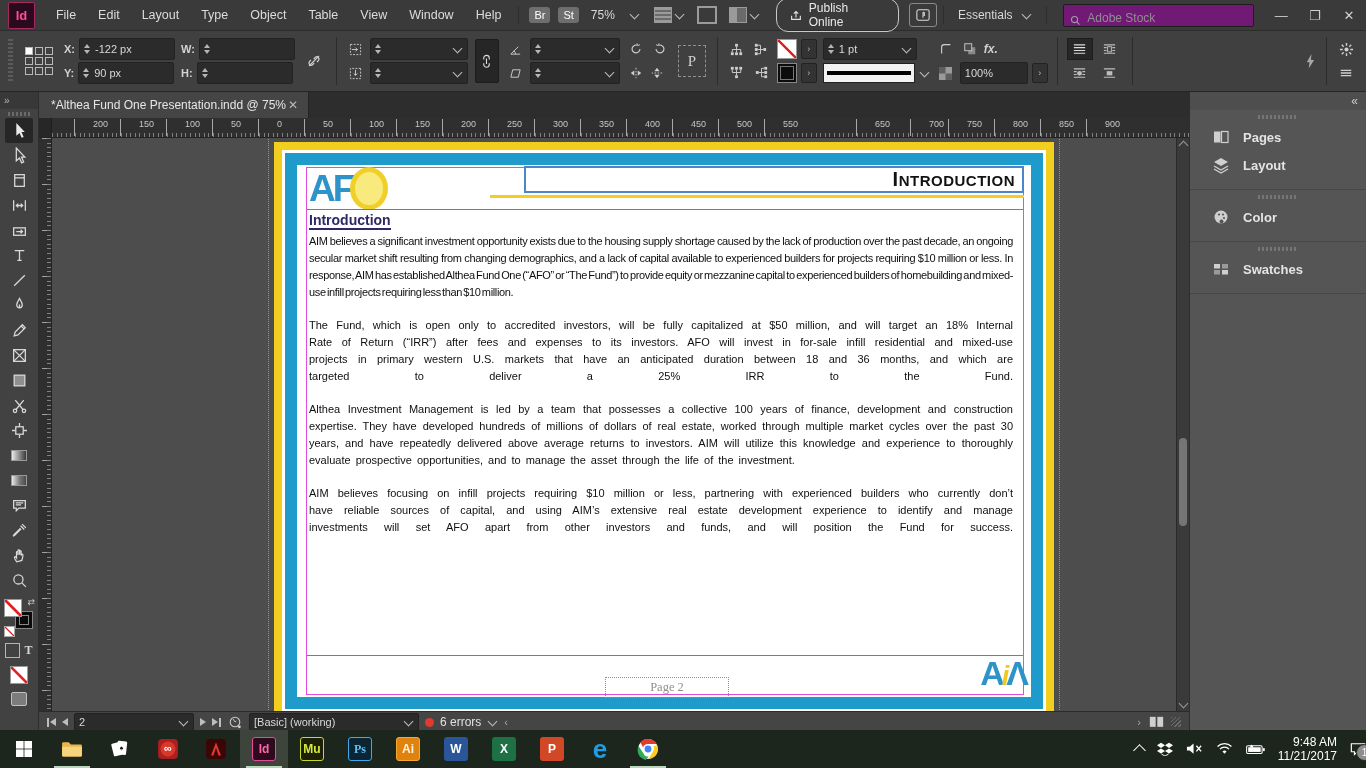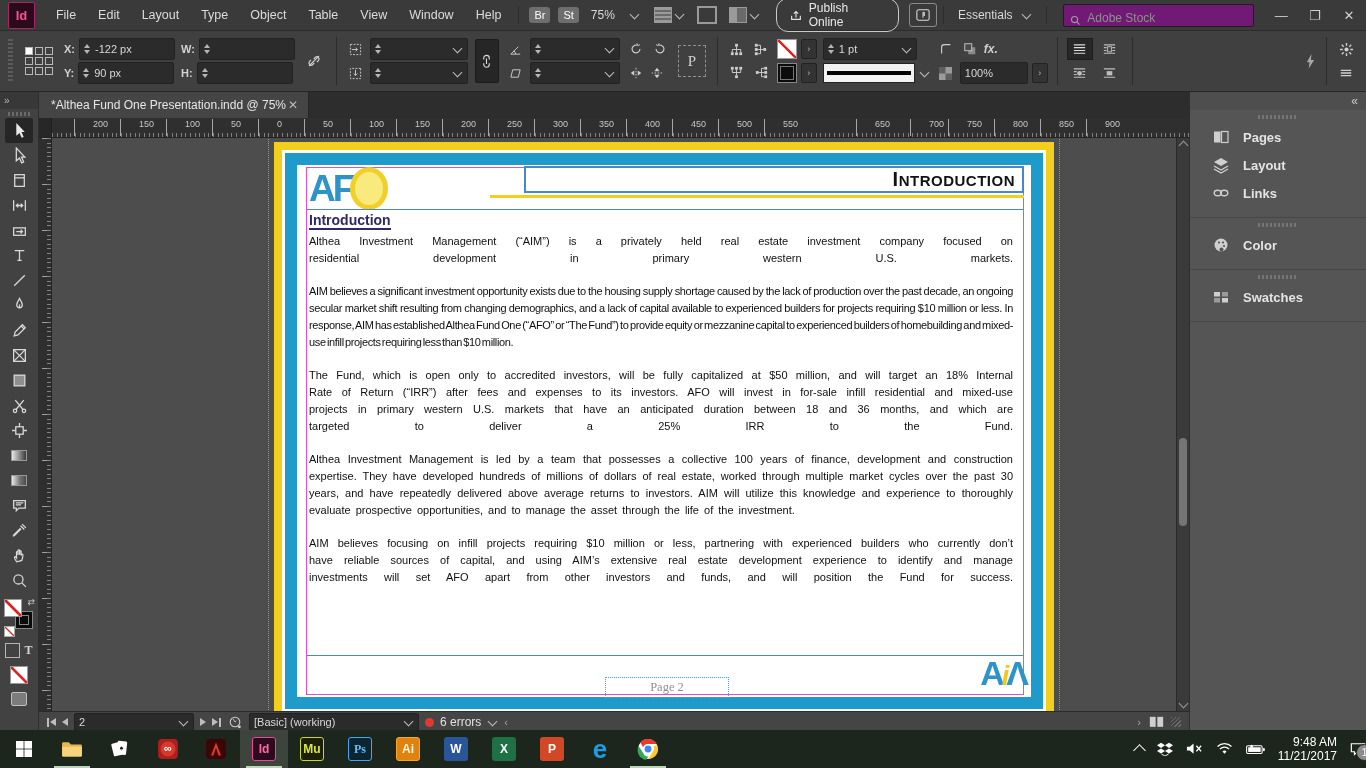--- a/index.html
+++ b/index.html
@@ -737,21 +737,20 @@
                     <span class="af">AF</span>
                     <span class="o"></span>
                   </div>
                   <div id="header-box">
                     <span id="header-title"><span class="big">I</span><span class="rest">NTRODUCTION</span></span>
                   </div>
                   <div id="gold-line"></div>
                   <div class="blue-line" style="top:44px;"></div>
                   <div id="section-heading">Introduction</div>
                   <div id="bodytext">
-                      <p class="spread">Althea Investment Management (“AIM”) is a privately held real estate investment company focused on residential development in primary western U.S. markets.</p>
                       <p class="tight">AIM believes a significant investment opportunity exists due to the housing supply shortage caused by the lack of production over the past decade, an ongoing secular market shift resulting from changing demographics, and a lack of capital available to experienced builders for projects requiring $10 million or less. In response, AIM has established Althea Fund One (“AFO” or “The Fund”) to provide equity or mezzanine capital to experienced builders of homebuilding and mixed-use infill projects requiring less than $10 million.</p>
                       <p class="medium">The Fund, which is open only to accredited investors, will be fully capitalized at $50 million, and will target an 18% Internal Rate of Return (“IRR”) after fees and expenses to its investors. AFO will invest in for-sale infill residential and mixed-use projects in primary western U.S. markets that have an anticipated duration between 18 and 36 months, and which are targeted to deliver a 25% IRR to the Fund.</p>
                       <p class="normal">Althea Investment Management is led by a team that possesses a collective 100 years of finance, development and construction expertise. They have developed hundreds of millions of dollars of real estate, worked through multiple market cycles over the past 30 years, and have repeatedly delivered above average returns to investors. AIM will utilize this knowledge and experience to thoroughly evaluate prospective opportunities, and to manage the asset through the life of the investment.</p>
                       <p class="medium">AIM believes focusing on infill projects requiring $10 million or less, partnering with experienced builders who currently don’t have reliable sources of capital, and using AIM’s extensive real estate development experience to identify and manage investments will set AFO apart from other investors and funds, and will position the Fund for success.</p>
                     </div>
                   <div class="blue-line" style="top:490px;"></div>
                   <div id="pagenum-box">Page 2</div>
                   <div id="footer-logo">
                     <span>A</span><span class="i">i</span><span>Λ</span>
                   </div>
@@ -828,29 +827,20 @@
             <div class="pitem">
               <span>
                 <svg viewBox="0 0 18 18">
                   <path d="M9 2l7 4-7 4-7-4z" fill="#cfcfcf"></path>
                   <path d="M2 10l7 4 7-4" fill="none" stroke="#cfcfcf" stroke-width="1.3"></path>
                   <path d="M2 13l7 4 7-4" fill="none" stroke="#cfcfcf" stroke-width="1.3"></path>
                 </svg>
               </span>
               <span class="lbl">Layout</span>
             </div>
-            <div class="pitem">
-              <span>
-                <svg viewBox="0 0 18 18" fill="none" stroke="#cfcfcf" stroke-width="1.4">
-                  <ellipse cx="5.8" cy="9" rx="3.6" ry="2.7"></ellipse>
-                  <ellipse cx="12.2" cy="9" rx="3.6" ry="2.7"></ellipse>
-                </svg>
-              </span>
-              <span class="lbl">Links</span>
-            </div>
           </div>
           <div class="pgroup">
             <div class="pgroup-grip"></div>
             <div class="pitem">
               <span>
                 <svg viewBox="0 0 18 18">
                   <circle cx="9" cy="9" r="6.5" fill="#cfcfcf"></circle>
                   <circle cx="7" cy="6.5" r="1.1" fill="#565656"></circle>
                   <circle cx="11" cy="6.5" r="1.1" fill="#565656"></circle>
                   <circle cx="12" cy="10" r="1.1" fill="#565656"></circle>

